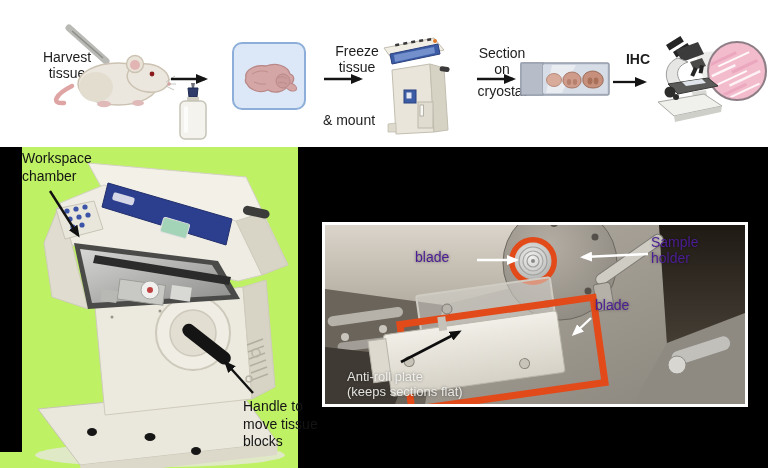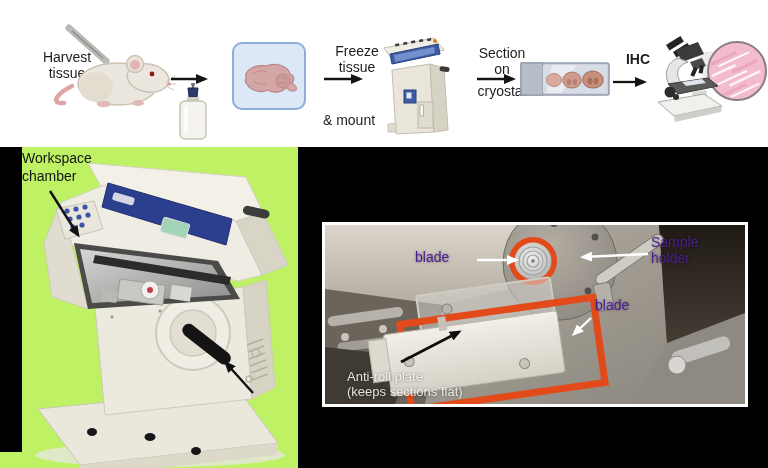--- a/index.html
+++ b/index.html
@@ -239,20 +239,23 @@
       <circle cx="249" cy="232" r="3" fill="none" stroke="#b8b4a6" stroke-width="1.5"></circle>
 
       <line x1="50" y1="44" x2="78" y2="88" stroke="#111111" stroke-width="2.4" marker-end="url(#al)"></line>
       <line x1="253" y1="246" x2="226" y2="216" stroke="#111111" stroke-width="2.4" marker-end="url(#al)"></line>
     </svg>
 
     <div id="left-mask"></div>
 
     <div class="photolbl" style="left:22px;top:3px;width:100px;">Workspace
 chamber</div>
+    <div class="photolbl" style="left:243px;top:251px;width:84px;">Handle to
+move tissue
+blocks</div>
   </div>
 
   <div id="right-photo-frame">
     <div id="right-photo">
 
       <svg width="420" height="179" viewBox="0 0 420 179">
         <defs>
           <linearGradient id="bgGrad" x1="0" y1="0" x2="1" y2="1">
             <stop offset="0" stop-color="#b5afa5"></stop>
               <stop offset="1" stop-color="#8a857c"></stop>

